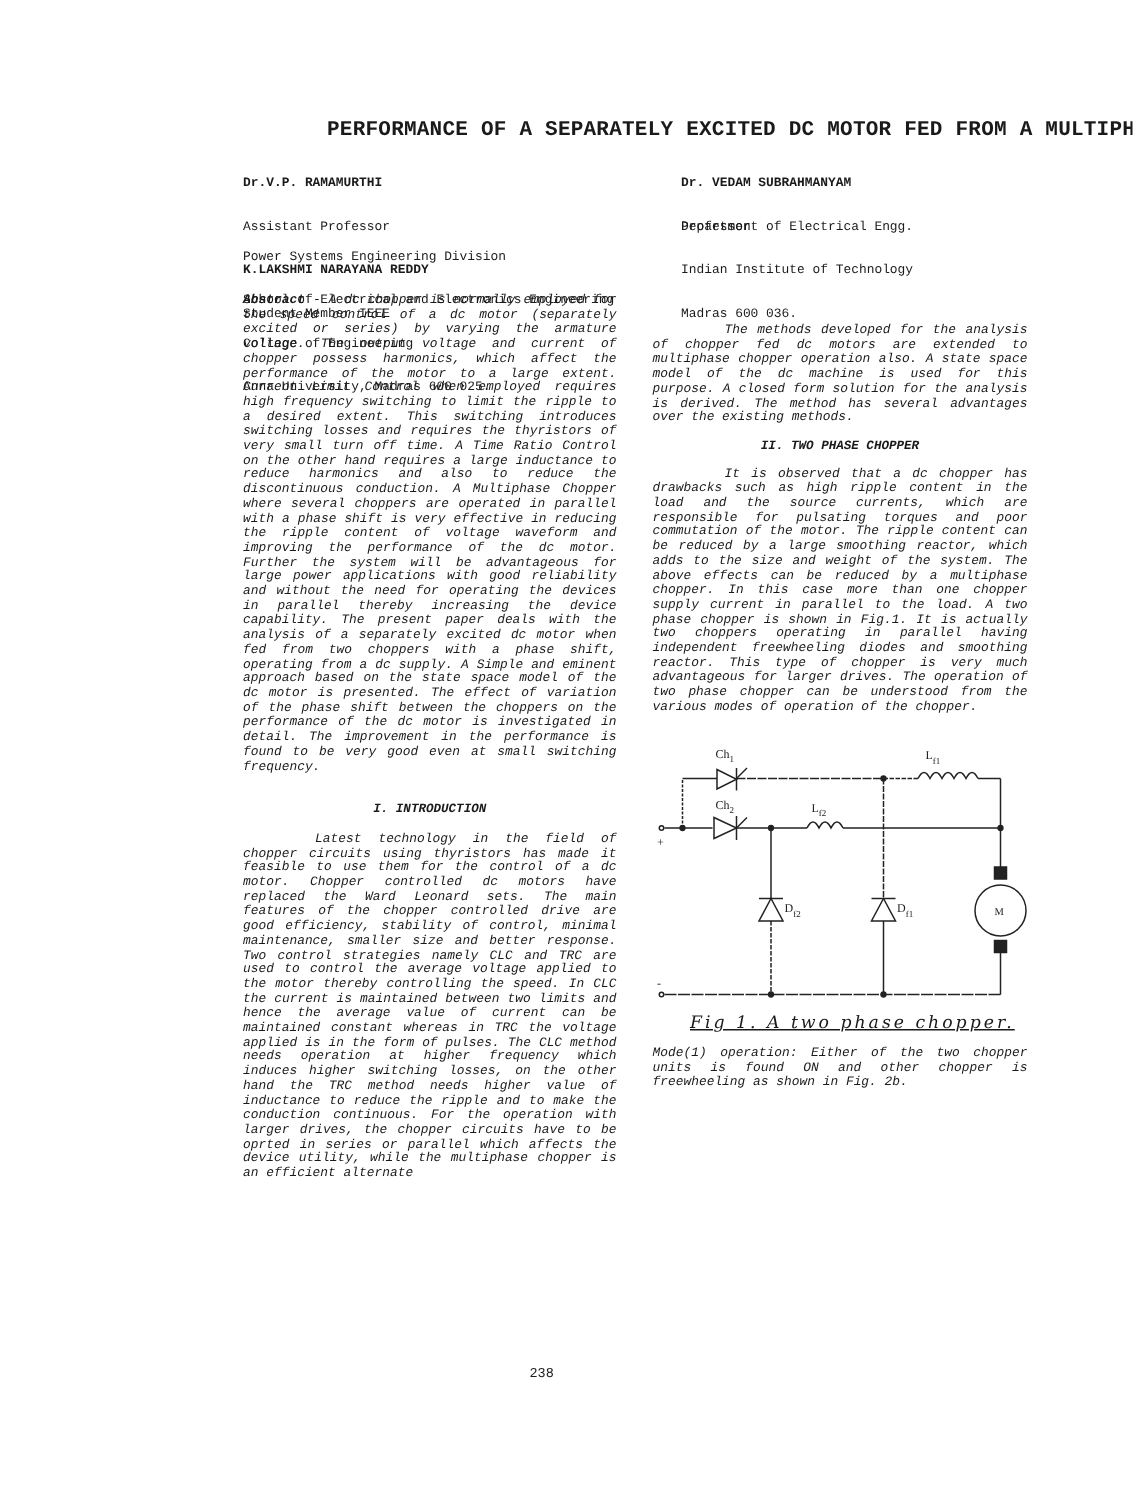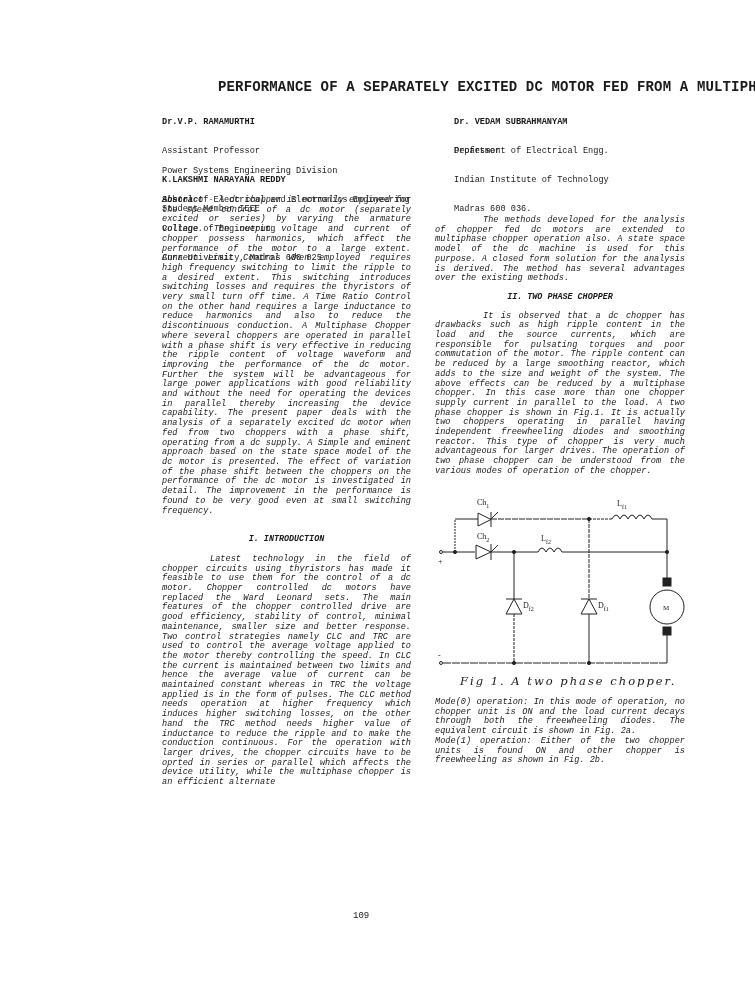--- a/index.html
+++ b/index.html
@@ -125,20 +125,19 @@
     <text x="617" y="506"><tspan>L</tspan><tspan dy="3" font-size="6">f1</tspan></text>
     <text x="541" y="541"><tspan>L</tspan><tspan dy="3" font-size="6">f2</tspan></text>
     <text x="523" y="608"><tspan>D</tspan><tspan dy="3" font-size="6">f2</tspan></text>
     <text x="598" y="608"><tspan>D</tspan><tspan dy="3" font-size="6">f1</tspan></text>
     <text x="663" y="610" font-size="7">M</text>
     <text x="438" y="564" font-size="8">+</text>
     <text x="438" y="658" font-size="8">-</text>
   </g>
 </svg>
 
-<div class="abs caption" style="left:460px; top:674px;">Fig 1. A two phase chopper.</div>
+<div class="abs caption" style="left:460px; top:674px;text-decoration:underline;">Fig 1. A two phase chopper.</div>
 
 <div class="col" style="left:435px; top:698px; width:250px;">
-  <p>Mode(0) operation: In this mode of operation, no chopper unit is ON and the load current decays through both the freewheeling diodes. The equivalent circuit is shown in Fig. 2a.</p>
   <p>Mode(1) operation: Either of the two chopper units is found ON and other chopper is freewheeling as shown in Fig. 2b.</p>
 </div>
 
-<div class="abs pagenum" style="left:353px; top:911px;">109</div>
+<div class="abs pagenum" style="left:353px; top:911px;">238</div>
 
 </body></html>

